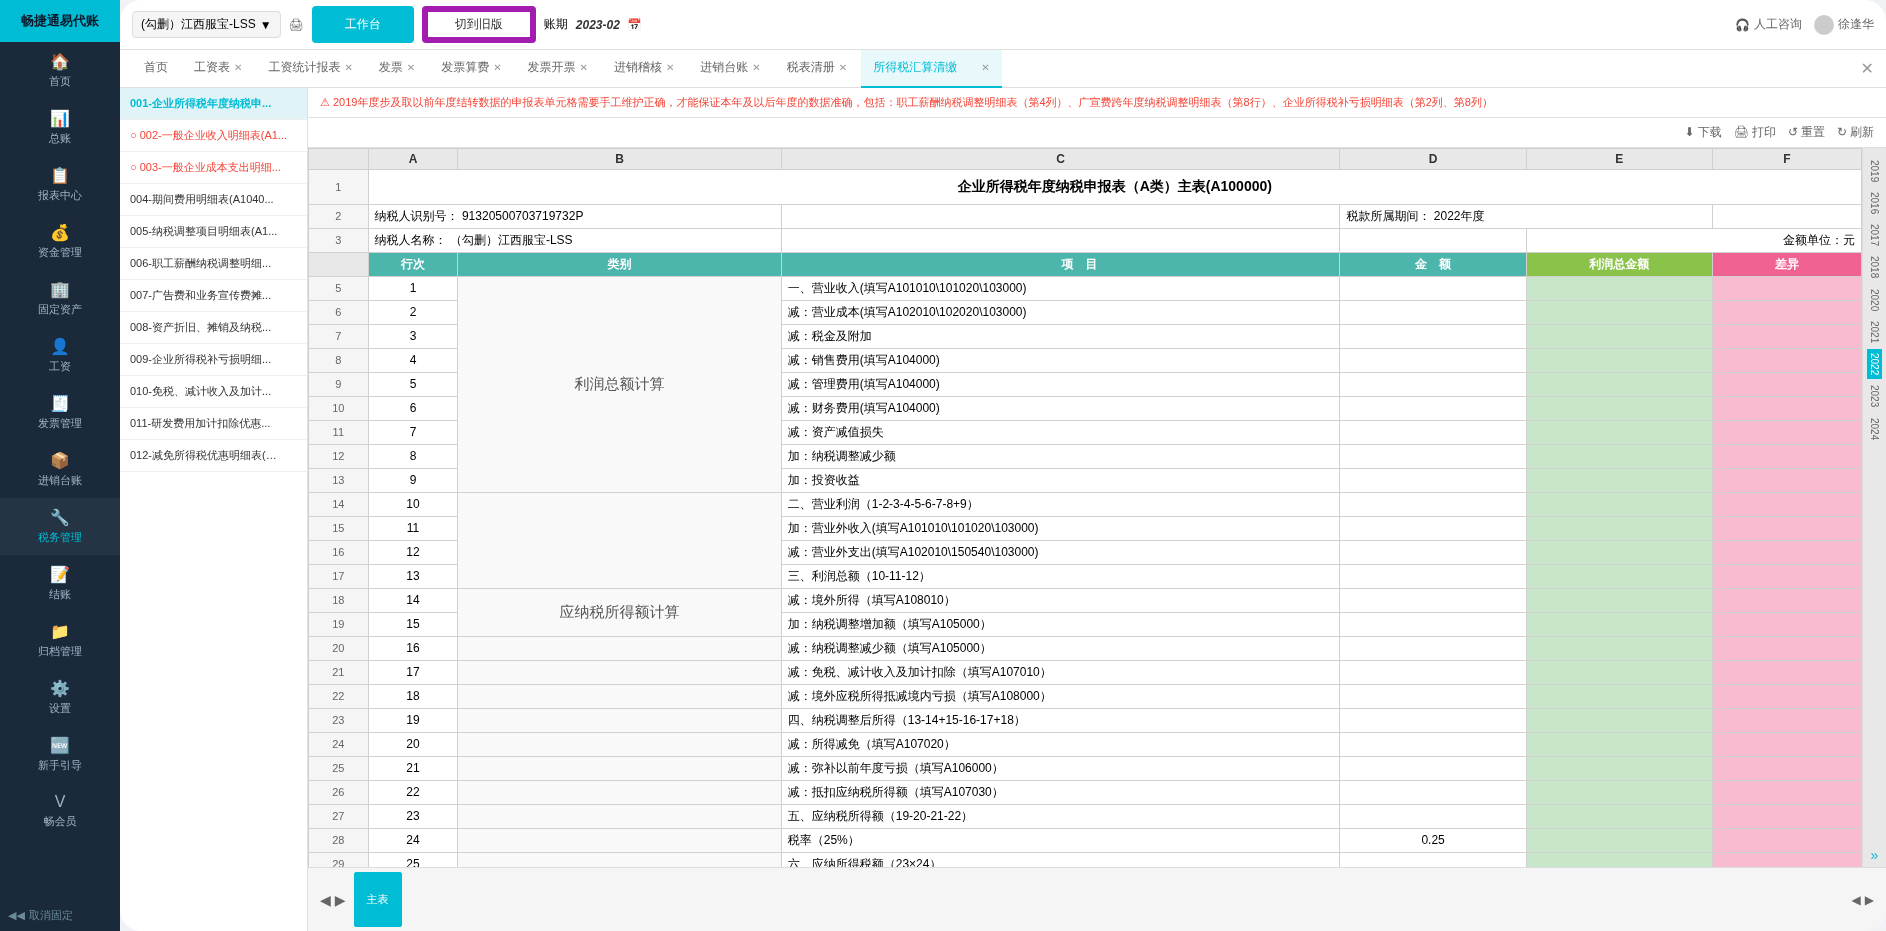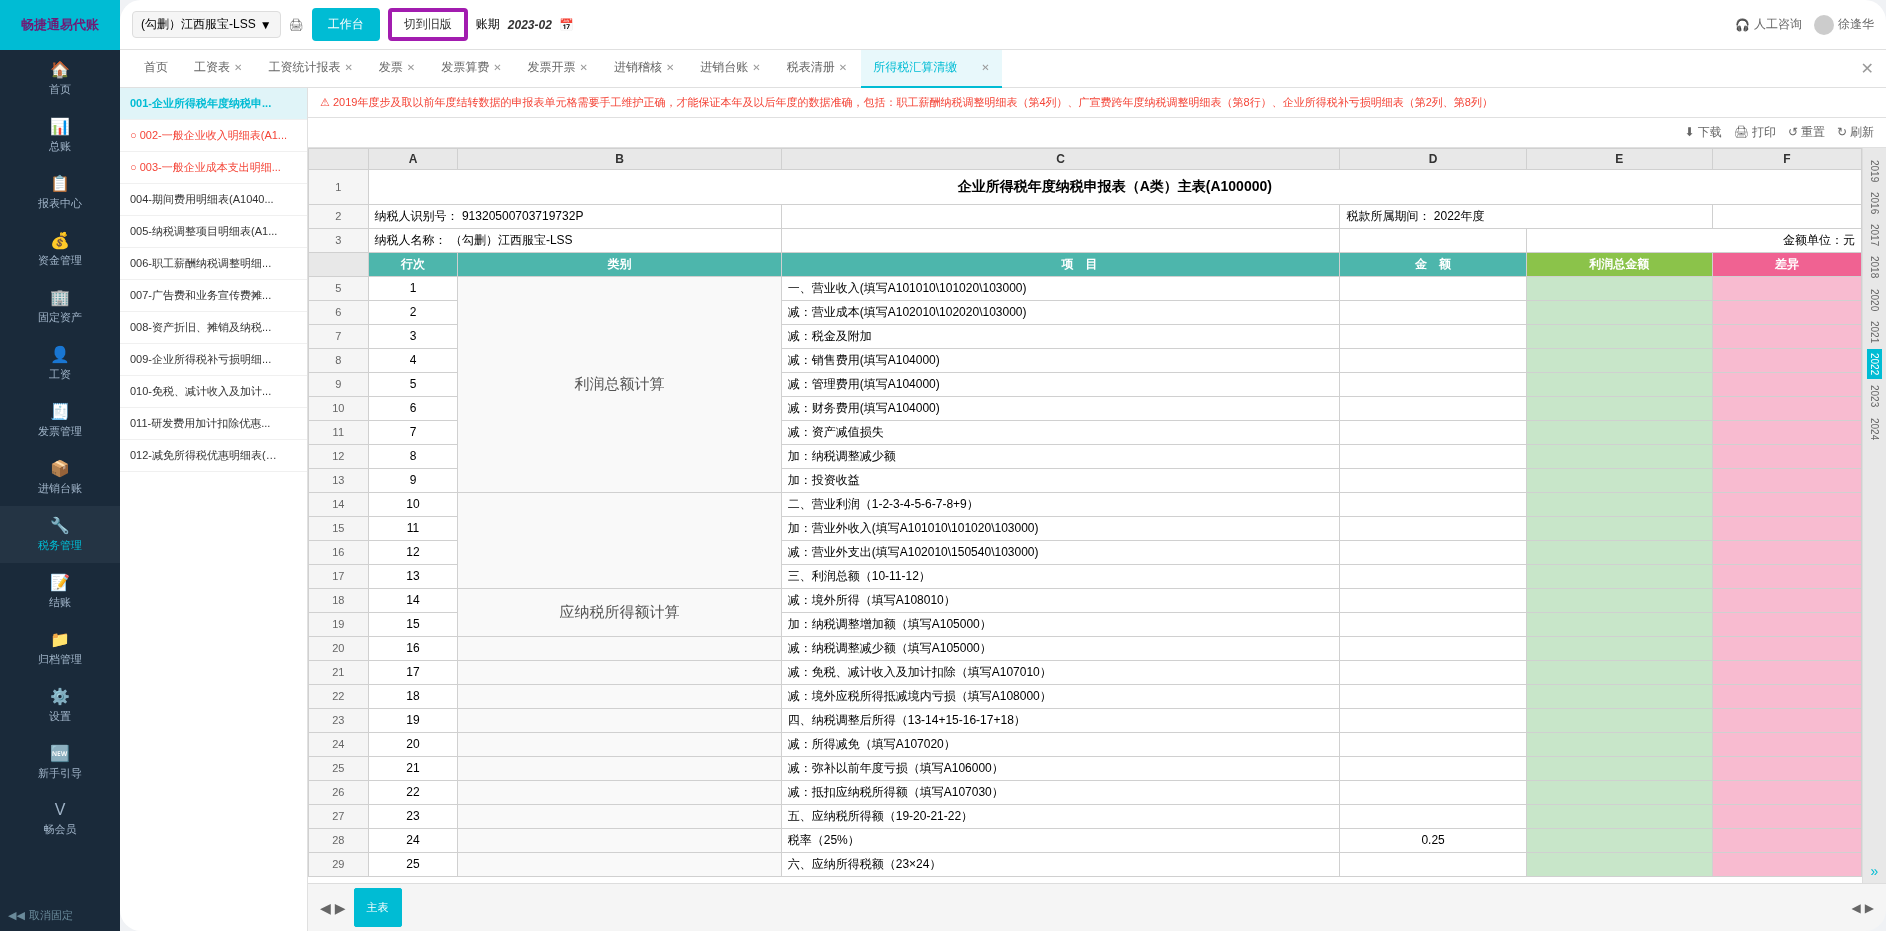--- a/index.html
+++ b/index.html
@@ -1,32 +1,32 @@
 <!DOCTYPE html>
 <html><head>
   <meta charset="utf-8">
   <style>
     * { margin: 0; padding: 0; box-sizing: border-box; }
     body { font-family: 'Microsoft YaHei', Arial, sans-serif; font-size: 12px; background: #f0f2f5; display: flex; height: 931px; overflow: hidden; }
 
     
     .sidebar { width: 120px; background: #1a2a3a; color: #c8d8e8; display: flex; flex-direction: column; flex-shrink: 0; height: 100%; }
-    .sidebar-logo { background: #00bcd4; color: #701a75; padding: 10px 8px; font-size: 13px; font-weight: bold; text-align: center; height: 50px; display: flex; align-items: center; justify-content: center; }
+    .sidebar-logo { background: #00bcd4; color: #0f172a; padding: 10px 8px; font-size: 13px; font-weight: bold; text-align: center; height: 42px; display: flex; align-items: center; justify-content: center; }
     .sidebar-item { display: flex; flex-direction: column; align-items: center; padding: 10px 4px; cursor: pointer; font-size: 11px; color: #a0b4c8; gap: 3px; }
     .sidebar-item.active { background: #243444; color: #00bcd4; }
     .sidebar-icon { font-size: 16px; }
     .sidebar-bottom { margin-top: auto; padding: 8px; display: flex; align-items: center; gap: 4px; font-size: 11px; color: #6a8a9a; cursor: pointer; }
 
     
     .main-area { flex: 1; display: flex; flex-direction: column; overflow: hidden; background: #f0f2f5; border-radius: 21px; }
 
     
     .topbar { background: white; height: 50px; display: flex; align-items: center; padding: 0 12px; gap: 8px; border-bottom: 1px solid #e0e0e0; flex-shrink: 0; }
     .topbar-company { display: flex; align-items: center; gap: 4px; background: #f5f5f5; border: 1px solid #ddd; border-radius: 4px; padding: 4px 8px; font-size: 12px; cursor: pointer; }
-    .topbar-btn { padding: 4px 12px; border-radius: 4px; border: 4px solid #a21caf; background: white; font-size: 12px; cursor: pointer; }
+    .topbar-btn { padding: 4px 27px; border-radius: 4px; border: 6px solid #a21caf; background: white; font-size: 12px; cursor: pointer; }
     .topbar-btn.active { background: #00bcd4; color: white; border-color: #00bcd4; }
     .topbar-btn.outline { background: white; color: #333; }
     .topbar-right { margin-left: auto; display: flex; align-items: center; gap: 12px; font-size: 12px; color: #666; }
     .topbar-user { display: flex; align-items: center; gap: 4px; }
 
     
     .nav-tabs { background: white; display: flex; align-items: center; padding: 0 12px; border-bottom: 1px solid #e0e0e0; flex-shrink: 0; height: 38px; gap: 2px; }
     .nav-tab { padding: 4px 12px; font-size: 12px; color: #666; cursor: pointer; white-space: nowrap; border-bottom: 2px solid transparent; display: flex; align-items: center; gap: 4px; height: 38px; }
     .nav-tab.active { color: #00bcd4; border-bottom: 2px solid #00bcd4; background: #e8f8fb; gap: 24px; }
     .nav-tab .close-x { color: #999; font-size: 10px; }
@@ -66,21 +66,21 @@
     .spreadsheet .header-row .col-xiangmu { background: #4db6ac; padding-left: 44px; }
     .spreadsheet .header-row .col-quane { background: #4db6ac; }
     .spreadsheet .header-row .col-lirunze { background: #8bc34a; }
     .spreadsheet .header-row .col-chayí { background: #f06292; }
     .spreadsheet td.green-cell { background: #c8e6c9; }
     .spreadsheet td.pink-cell { background: #f8bbd0; }
     .category-cell { background: #f9f9f9; color: #555; text-align: center; font-size: 15px; }
 
     
     .bottom-tabs { background: #f5f5f5; border-top: 1px solid #ddd; padding: 4px 12px; display: flex; align-items: center; gap: 4px; flex-shrink: 0; }
-    .bottom-tab { padding: 11px 12px; border: 1px solid #ccc; background: white; font-size: 11px; cursor: pointer; border-radius: 2px; }
+    .bottom-tab { padding: 19px 12px; border: 1px solid #ccc; background: white; font-size: 11px; cursor: pointer; border-radius: 2px; }
     .bottom-tab.active { background: #00bcd4; color: white; border-color: #00bcd4; }
     .bottom-nav { display: flex; gap: 4px; margin-right: 4px; }
     .bottom-nav span { cursor: pointer; color: #666; font-size: 14px; }
 
     
     .year-panel { width: 24px; background: #e8e8e8; display: flex; flex-direction: column; align-items: center; padding-top: 8px; gap: 2px; font-size: 10px; border-left: 1px solid #ddd; flex-shrink: 0; }
     .year-item { writing-mode: vertical-rl; text-orientation: mixed; padding: 4px 2px; cursor: pointer; color: #666; font-size: 10px; }
     .year-item.active { background: #00bcd4; color: white; }
   </style>
 </head>

